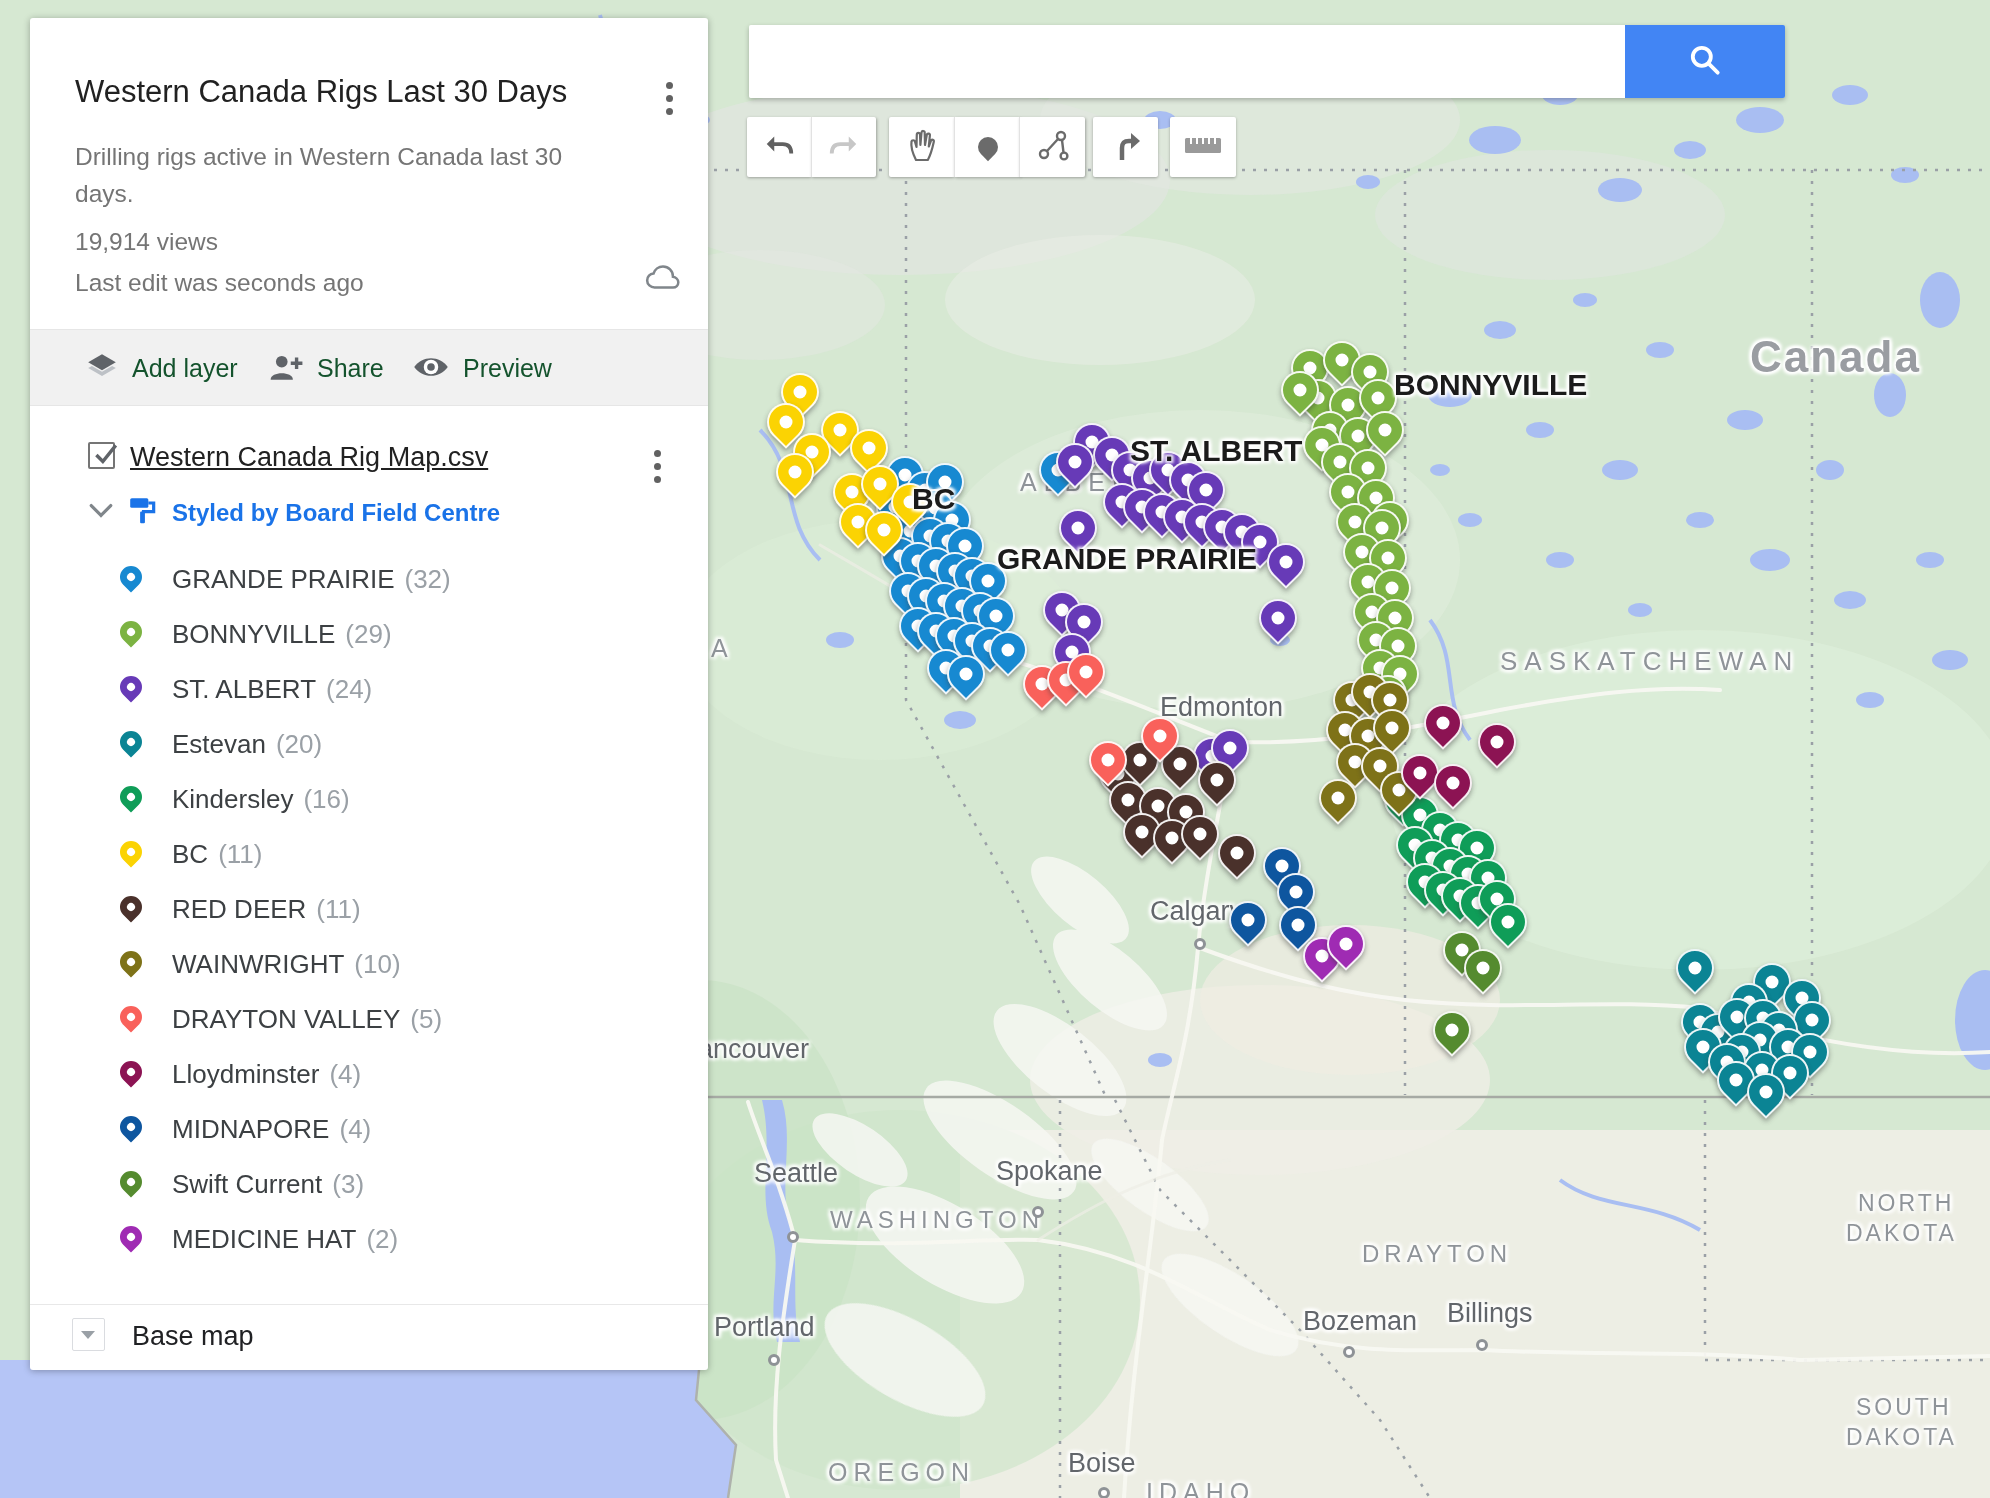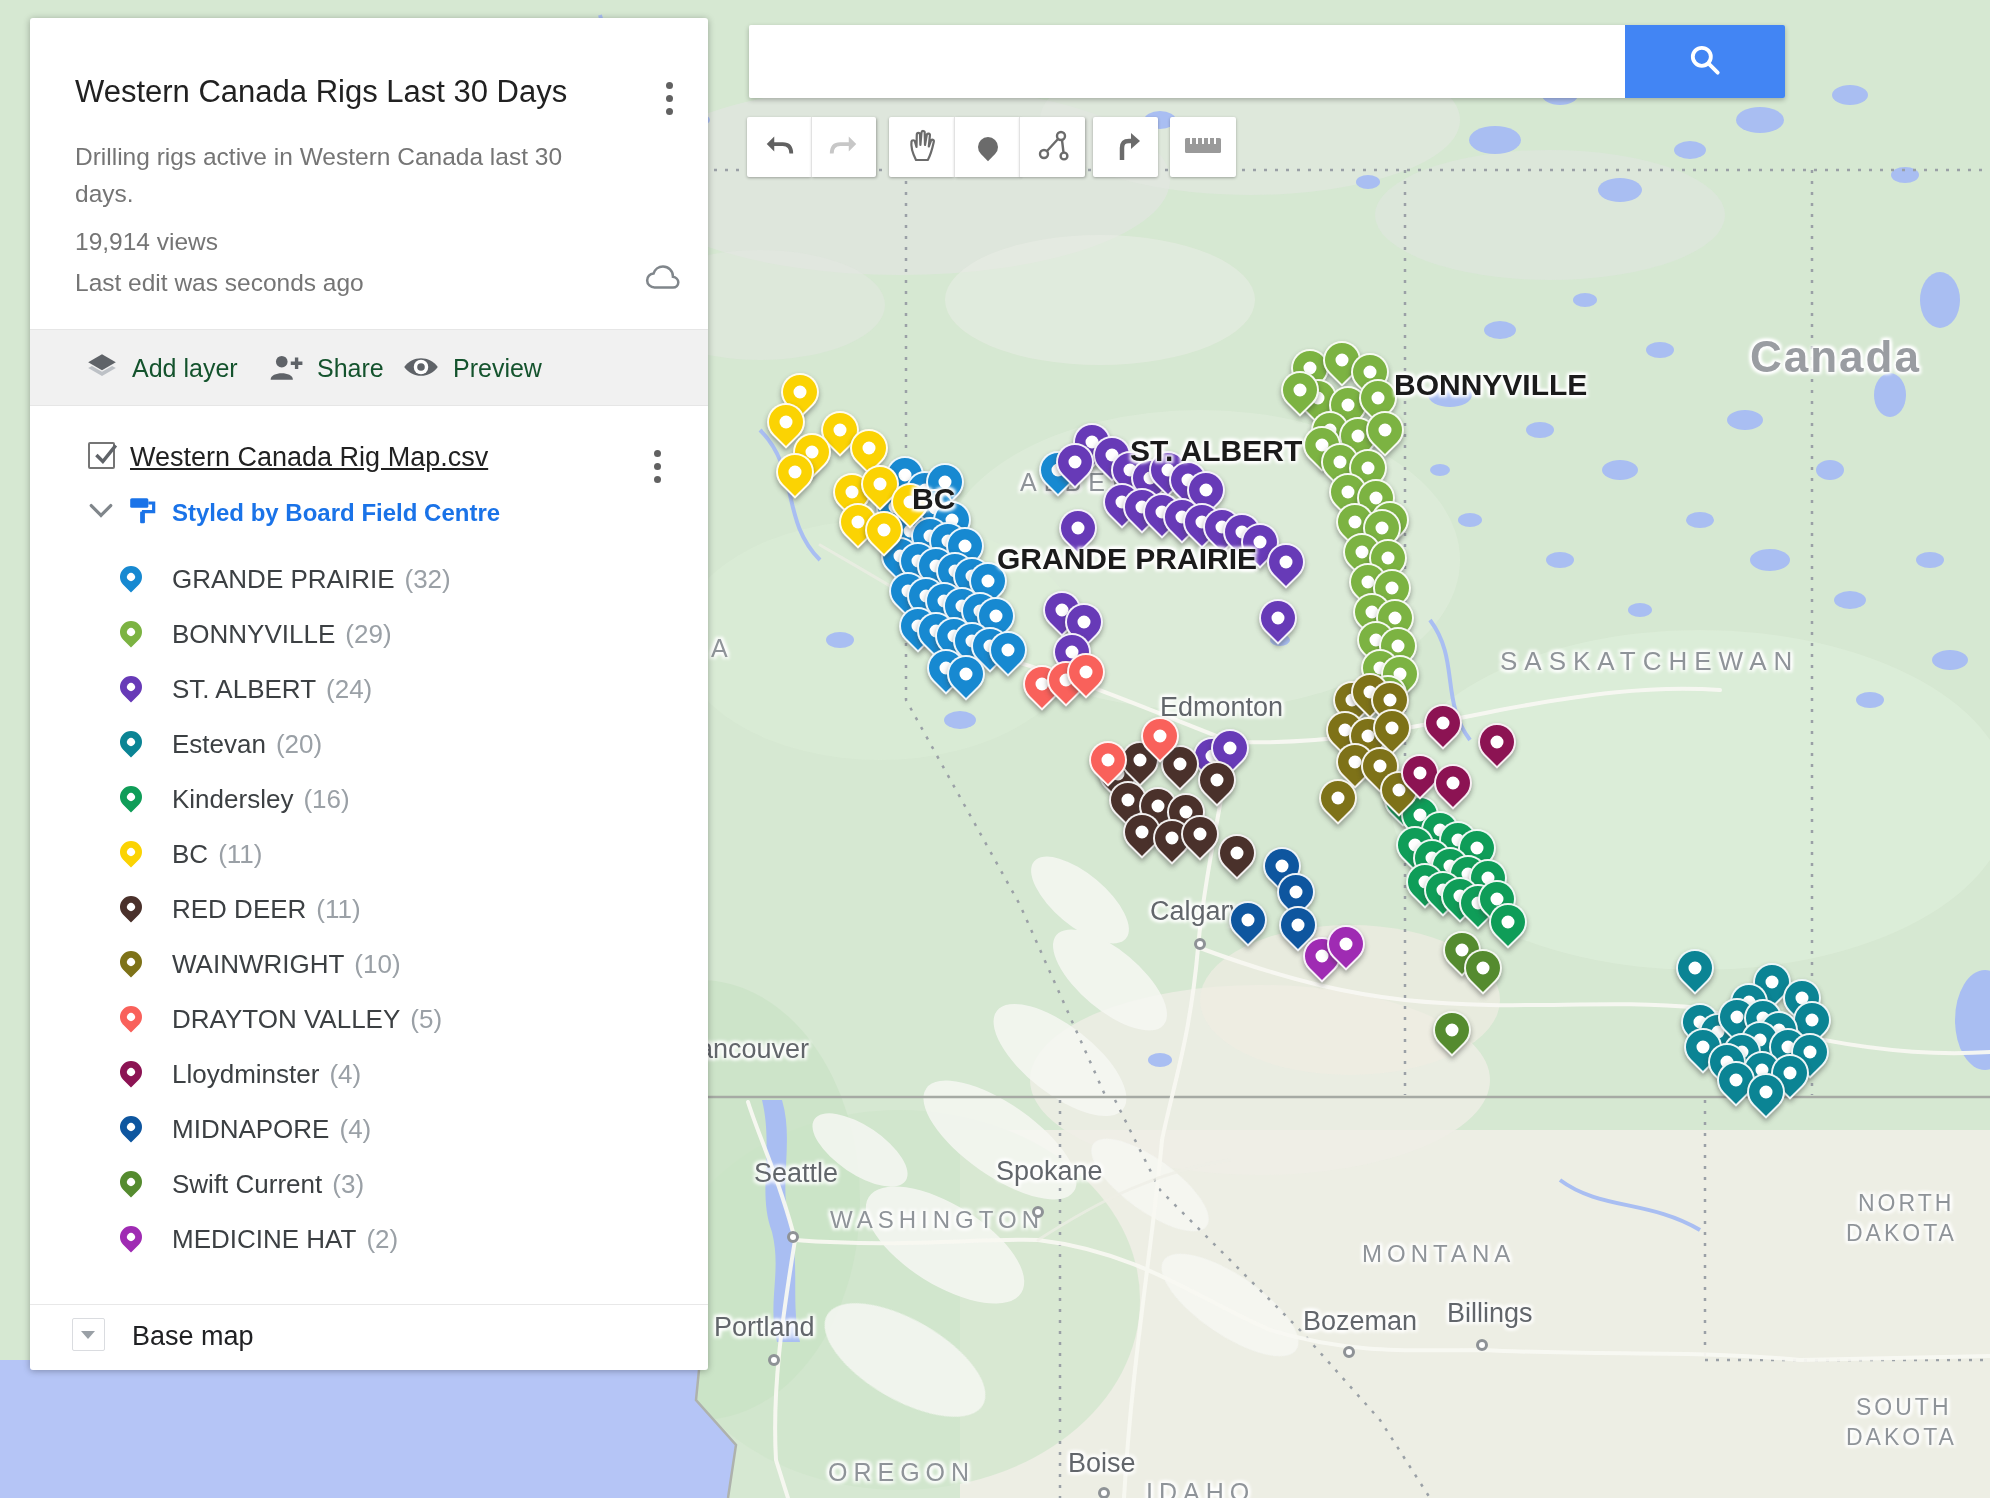--- a/index.html
+++ b/index.html
@@ -33,21 +33,21 @@
   #kebab-map{left:636px;top:64px;}
   #kebab-layer{left:624px;top:432px;}
   .p-desc{position:absolute;left:45px;top:120px;width:540px;font-size:24.5px;line-height:37px;color:#757575;}
   .p-views{position:absolute;left:45px;top:210px;font-size:24.5px;color:#757575;}
   .p-edit{position:absolute;left:45px;top:251px;font-size:24.5px;color:#757575;}
   #cloud-icon{position:absolute;left:614px;top:244px;}
   #pactions{position:absolute;left:0;top:311px;width:100%;height:77px;background:#f1f1f1;
             border-top:1px solid #e6e6e6;border-bottom:1px solid #e6e6e6;box-sizing:border-box;}
   .pa-btn{position:absolute;top:0;height:77px;display:flex;align-items:center;gap:13px;cursor:pointer;}
   .pa-label{font-size:25px;color:#14532d;font-weight:500;}
-  #pa-add{left:55px;} #pa-share{left:238px;} #pa-preview{left:372px;justify-content:space-between;}
+  #pa-add{left:55px;} #pa-share{left:238px;} #pa-preview{left:382px;justify-content:space-between;}
   #chk{position:absolute;left:58px;top:424px;width:27px;height:27px;border:2.5px solid #757575;
        border-radius:2px;box-sizing:border-box;background:#fff;cursor:pointer;}
   #chk svg{position:absolute;left:1px;top:-3px;}
   .p-csv{position:absolute;left:100px;top:424px;font-size:27px;color:#212121;text-decoration:underline;}
   #styled-row{position:absolute;left:58px;top:478px;height:34px;display:flex;align-items:center;gap:14px;cursor:pointer;}
   .styled-txt{font-size:24px;font-weight:700;color:#1A73E8;}
   #legend{position:absolute;left:0;top:534px;width:100%;text-decoration:underline;}
   .lrow{position:relative;height:55px;cursor:pointer;}
   .lpin{position:absolute;left:90px;top:14px;width:22px;height:22px;border-radius:50% 50% 50% 0;
         transform:rotate(-45deg);}
@@ -218,21 +218,21 @@
       <div class="cdot" style="left: 768px; top: 1354px;"></div>
       <div class="ml city" style="left: 1303px; top: 1306px;">Bozeman</div>
       <div class="cdot" style="left: 1343px; top: 1346px;"></div>
       <div class="ml city" style="left: 1447px; top: 1298px;">Billings</div>
       <div class="cdot" style="left: 1476px; top: 1339px;"></div>
       <div class="ml city" style="left: 1068px; top: 1448px;">Boise</div>
       <div class="cdot" style="left: 1098px; top: 1487px;"></div>
       <div class="ml region" style="left: 830px; top: 1206px; font-size: 24px; letter-spacing: 5px;">WASHINGTON</div>
       <div class="ml region" style="left: 828px; top: 1458px; font-size: 25px; letter-spacing: 6px;">OREGON</div>
       <div class="ml region" style="left: 1146px; top: 1478px; font-size: 25px; letter-spacing: 6px;">IDAHO</div>
-      <div class="ml region" style="left: 1362px; top: 1240px; font-size: 24px; letter-spacing: 5px;">MONTANA</div>
+      <div class="ml region" style="left: 1362px; top: 1240px; font-size: 24px; letter-spacing: 5px;">DRAYTON</div>
       <div class="ml region" style="left: 1858px; top: 1190px; font-size: 23px; letter-spacing: 3px;">NORTH</div>
       <div class="ml region" style="left: 1846px; top: 1220px; font-size: 23px; letter-spacing: 3px;">DAKOTA</div>
       <div class="ml region" style="left: 1856px; top: 1394px; font-size: 23px; letter-spacing: 3px;">SOUTH</div>
       <div class="ml region" style="left: 1846px; top: 1424px; font-size: 23px; letter-spacing: 3px;">DAKOTA</div>
       <div class="ml region" style="left: 1500px; top: 646px; font-size: 26px; letter-spacing: 7px;">SASKATCHEWAN</div>
       <div class="ml region" style="left: 1020px; top: 468px; font-size: 25px; letter-spacing: 7px;">ALBERTA</div>
       <div class="ml region" style="left: 548px; top: 634px; font-size: 25px; letter-spacing: 7px;">COLUMBIA</div>
       <div class="ml country" style="left: 1750px; top: 332px;">Canada</div>
       <div class="pin" style="left: 886px; top: 456px; background: rgb(23, 137, 209);"></div>
       <div class="pin" style="left: 906px; top: 471px; background: rgb(23, 137, 209);"></div>

